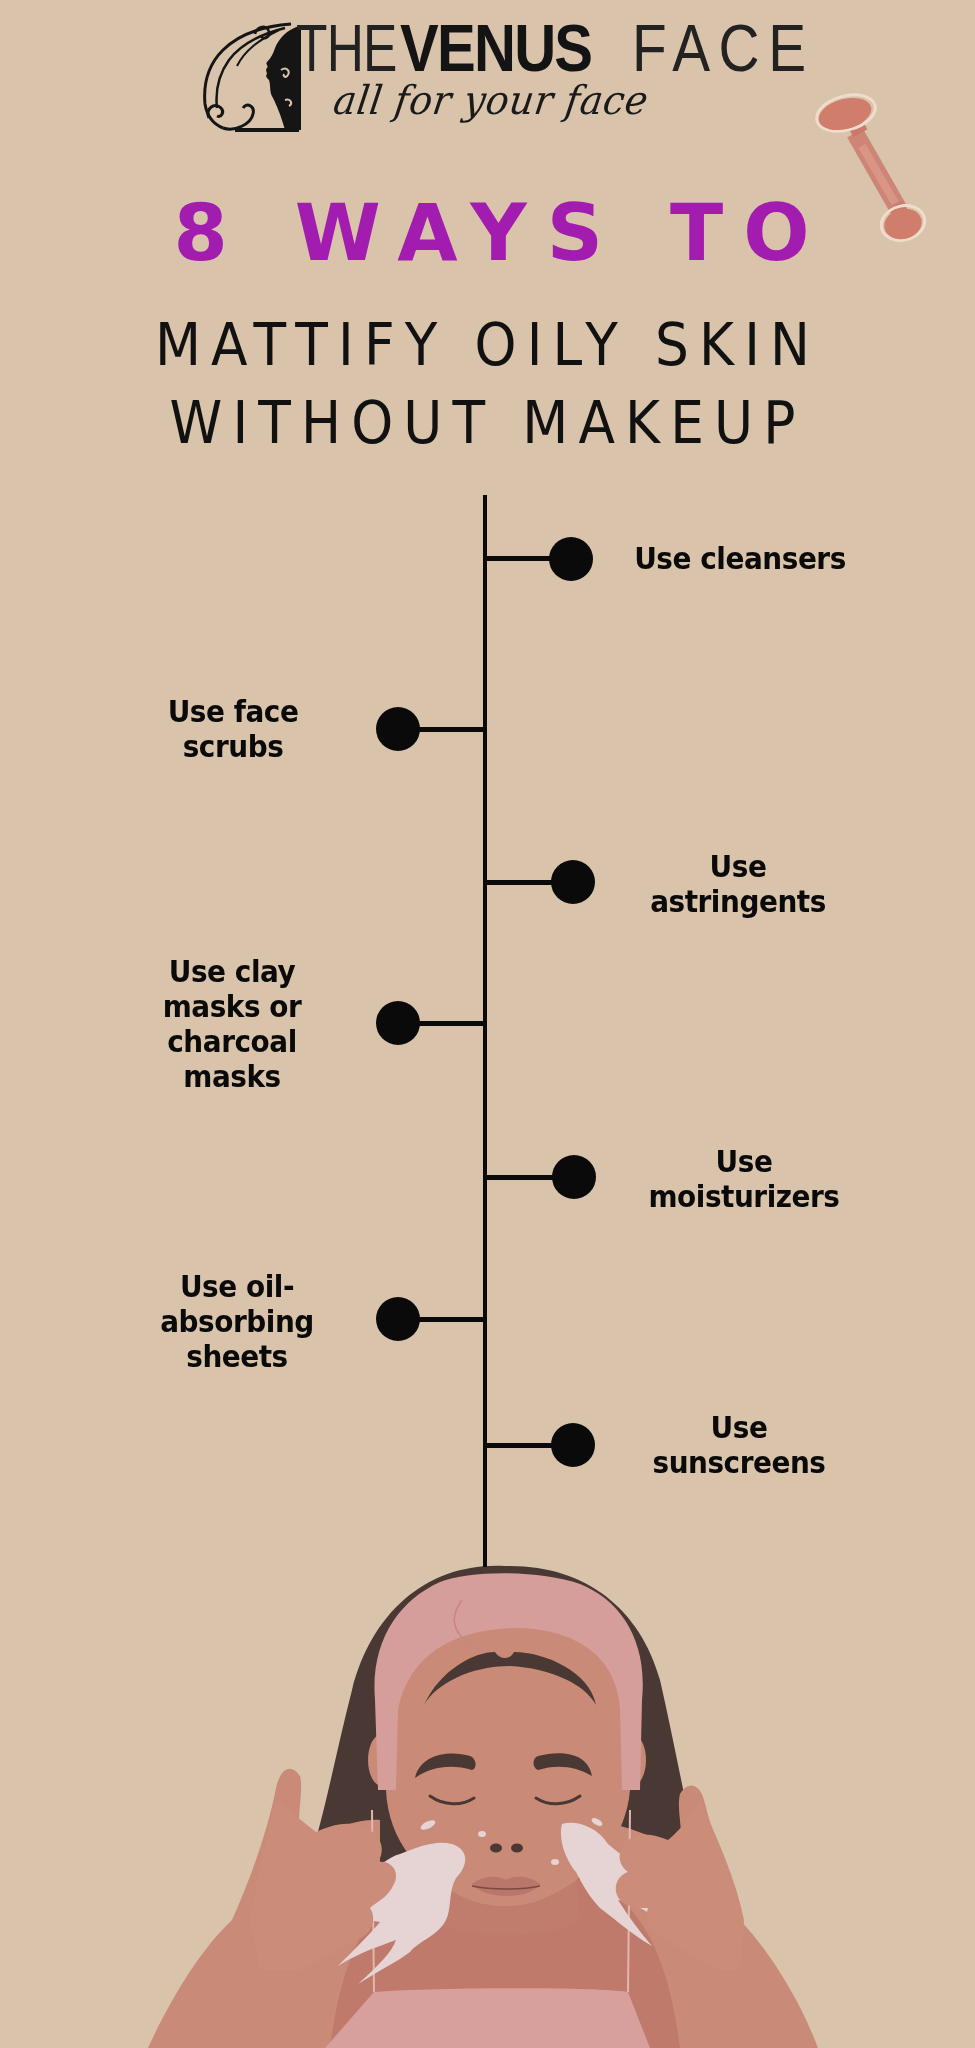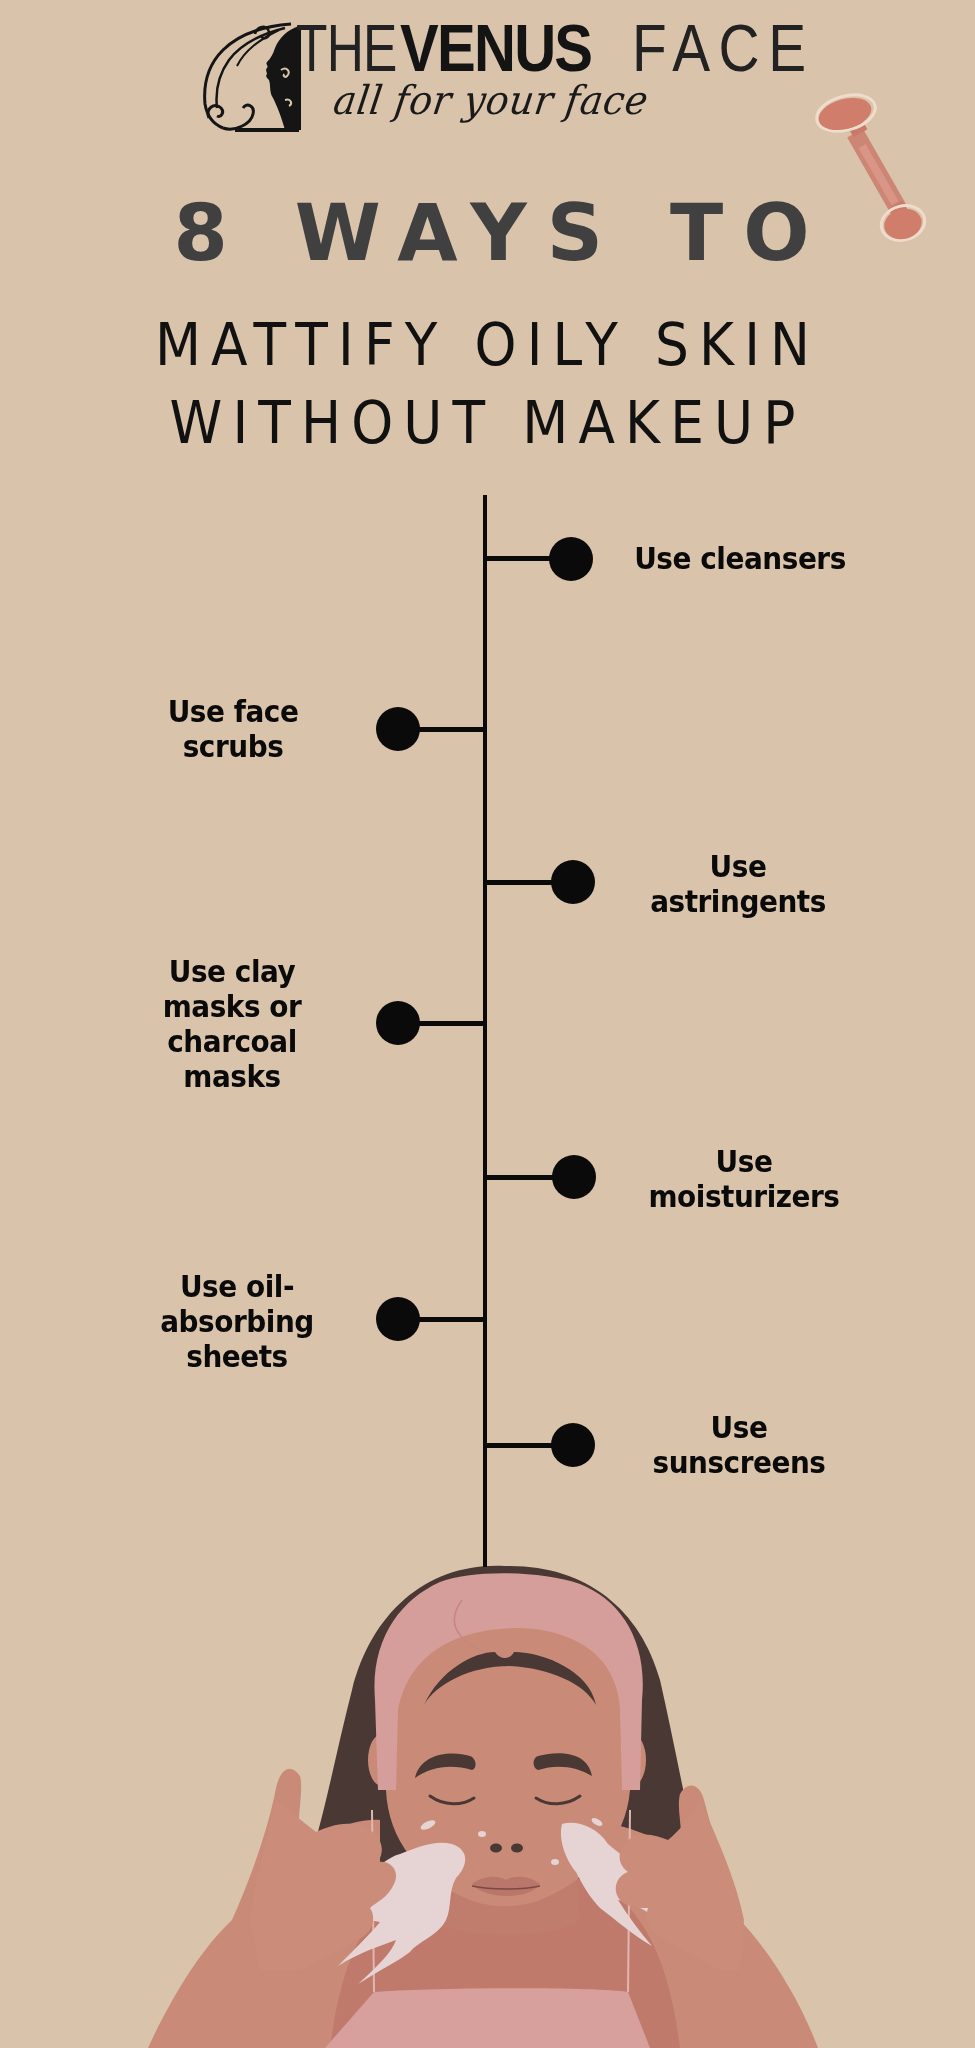--- a/index.html
+++ b/index.html
@@ -27,21 +27,21 @@
   .tagline {
     left:334px; top:78px; font-family:"DejaVu Serif", serif; font-style:italic;
     font-size:38px; line-height:44px; color:#1a1a1a; letter-spacing:0.5px;
     transform:skewX(-8deg) scaleY(1.05);
   }
 
   
   .title-main {
     left:0; width:975px; top:188px; text-align:center;
     font-family:"DejaVu Sans", sans-serif; font-weight:700;
-    font-size:78px; line-height:90px; letter-spacing:20px; color:#404040;
+    font-size:78px; line-height:90px; letter-spacing:20px; color:#a21caf;
     padding-left:28px; box-sizing:border-box;
   }
   .title-sub {
     left:0; width:975px; text-align:center;
     font-family:"DejaVu Sans", sans-serif; font-weight:400;
     font-size:58px; line-height:70px; letter-spacing:11px; color:#111;
     transform:scaleX(0.92);
   }
   .title-sub.l1 { top:310px; }
   .title-sub.l2 { top:388px; }

